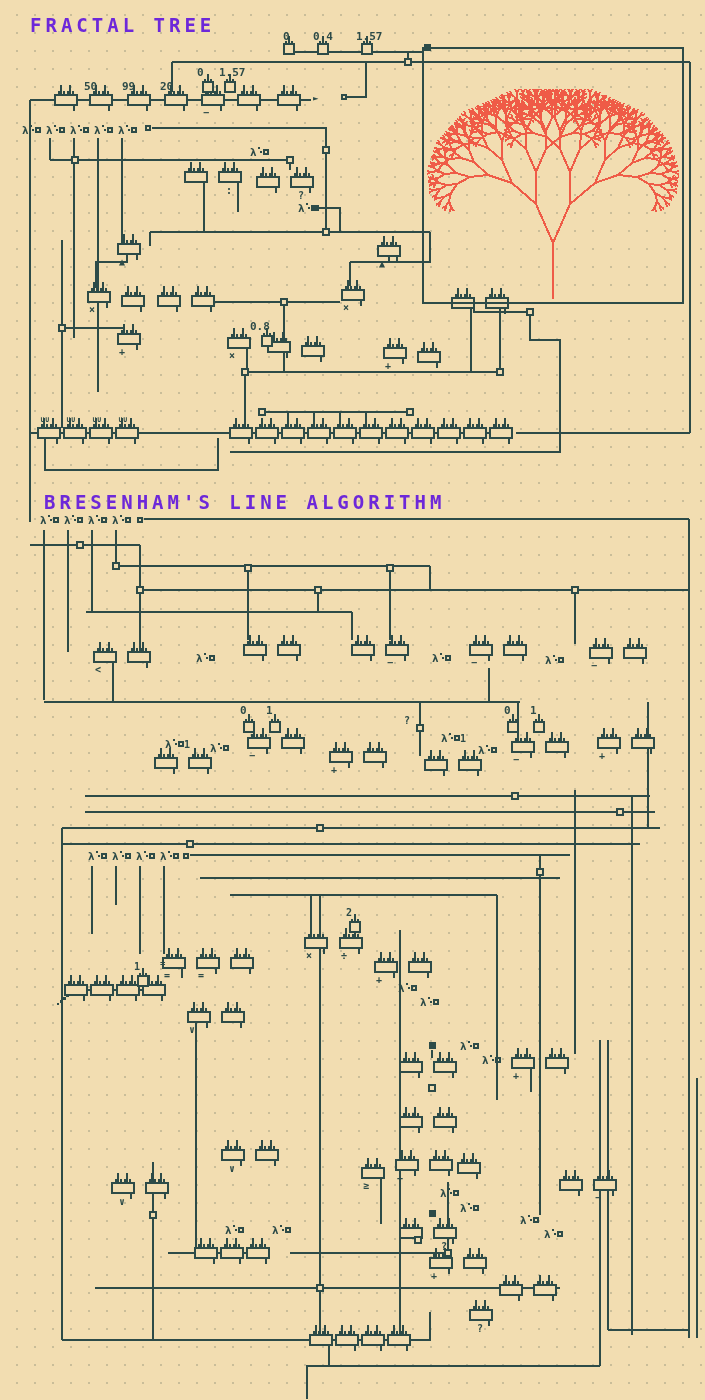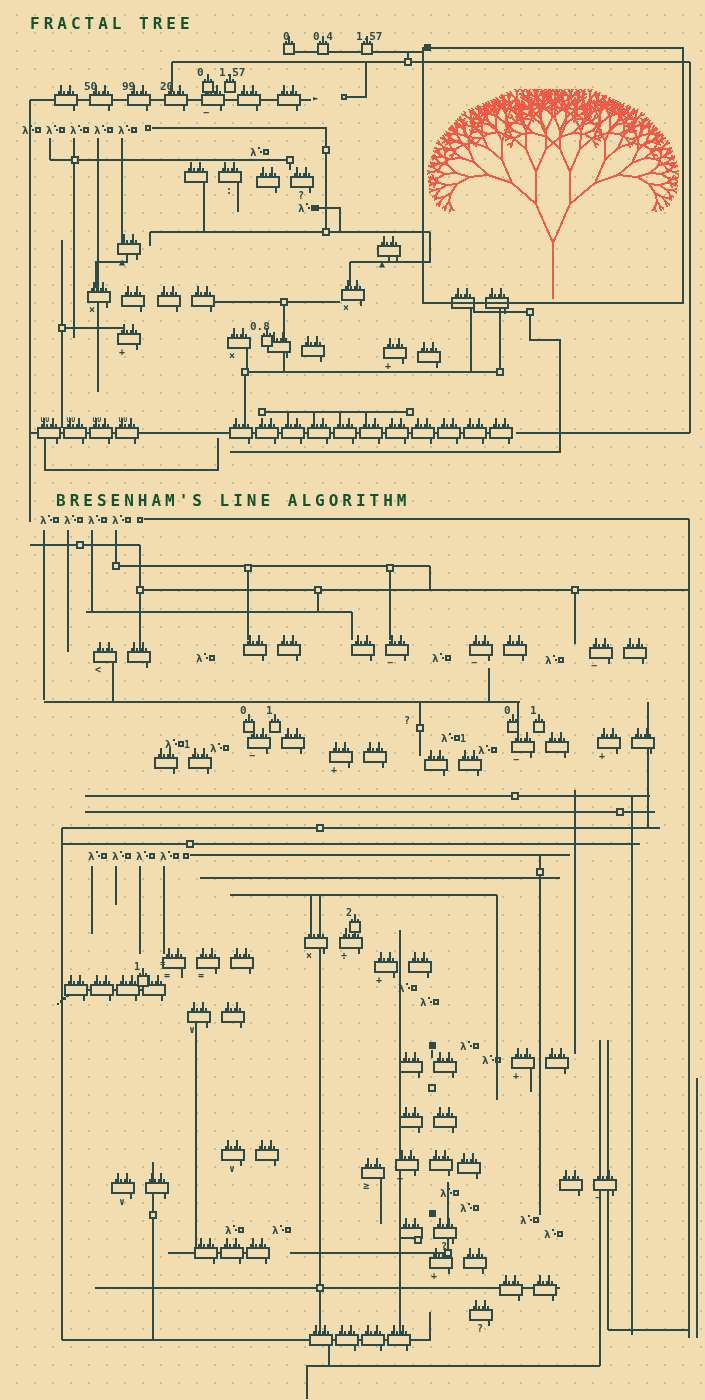--- a/index.html
+++ b/index.html
@@ -6,23 +6,23 @@
   body{
     width:705px;height:1400px;overflow:hidden;position:relative;
     background-color:#f2ddb1;
     background-image:radial-gradient(circle,#c9bd99 1.3px,transparent 1.4px);
     background-size:18px 18px;background-position:8px 6px;
     font-family:"DejaVu Sans Mono","DejaVu Sans",monospace;
   }
   #cv{position:absolute;left:0;top:0;shape-rendering:crispEdges;}
   #cv path,#cv polyline,#cv rect,#cv circle,#cv line{stroke:#2d4b48;stroke-width:2;fill:none;}
   #cv text{fill:#2d4b48;font-family:"DejaVu Sans Mono","DejaVu Sans",monospace;font-weight:bold;}
-  .title{position:absolute;font-weight:bold;font-size:16px;color:#14532d;letter-spacing:4px;white-space:nowrap;}
+  .title{position:absolute;font-weight:bold;font-size:19px;color:#6d28d9;letter-spacing:4px;white-space:nowrap;}
   #title-fractal{left:30px;top:14px;}
-  #title-bresenham{left:44px;top:491px;margin-left:12px;}
+  #title-bresenham{left:44px;top:491px;}
 </style>
 </head>
 <body>
 
 <div class="title" id="title-fractal">FRACTAL TREE</div>
 <div class="title" id="title-bresenham">BRESENHAM'S LINE ALGORITHM</div>
 
 <svg id="cv" width="705" height="1400" viewBox="0 0 705 1400">
     <polyline points="290,52 423,52"></polyline>
     <polyline points="408,62 408,52"></polyline>

